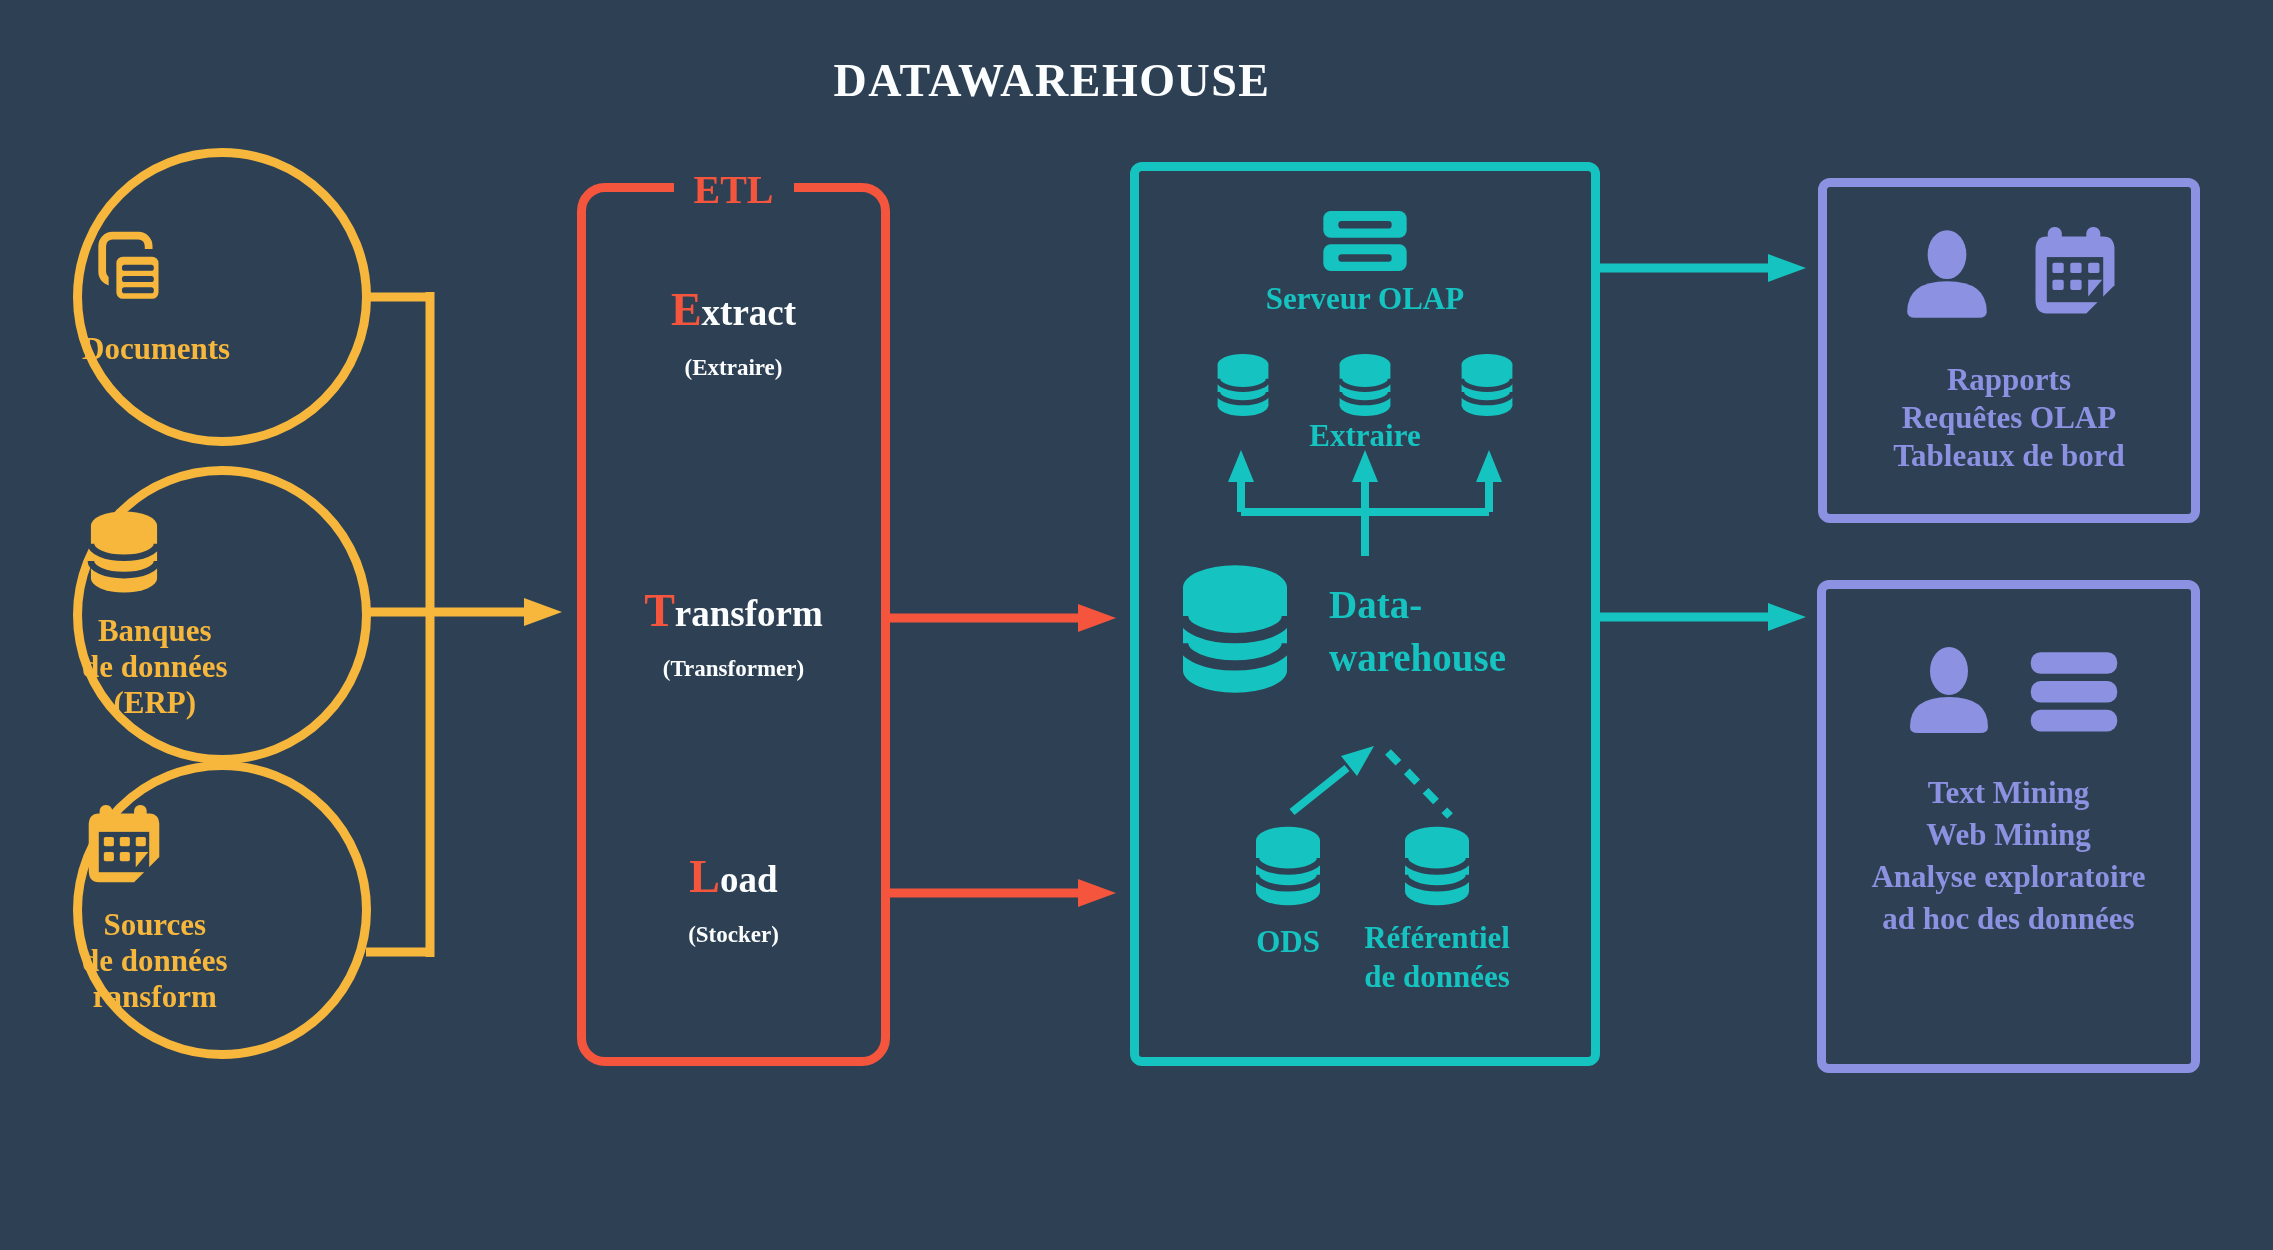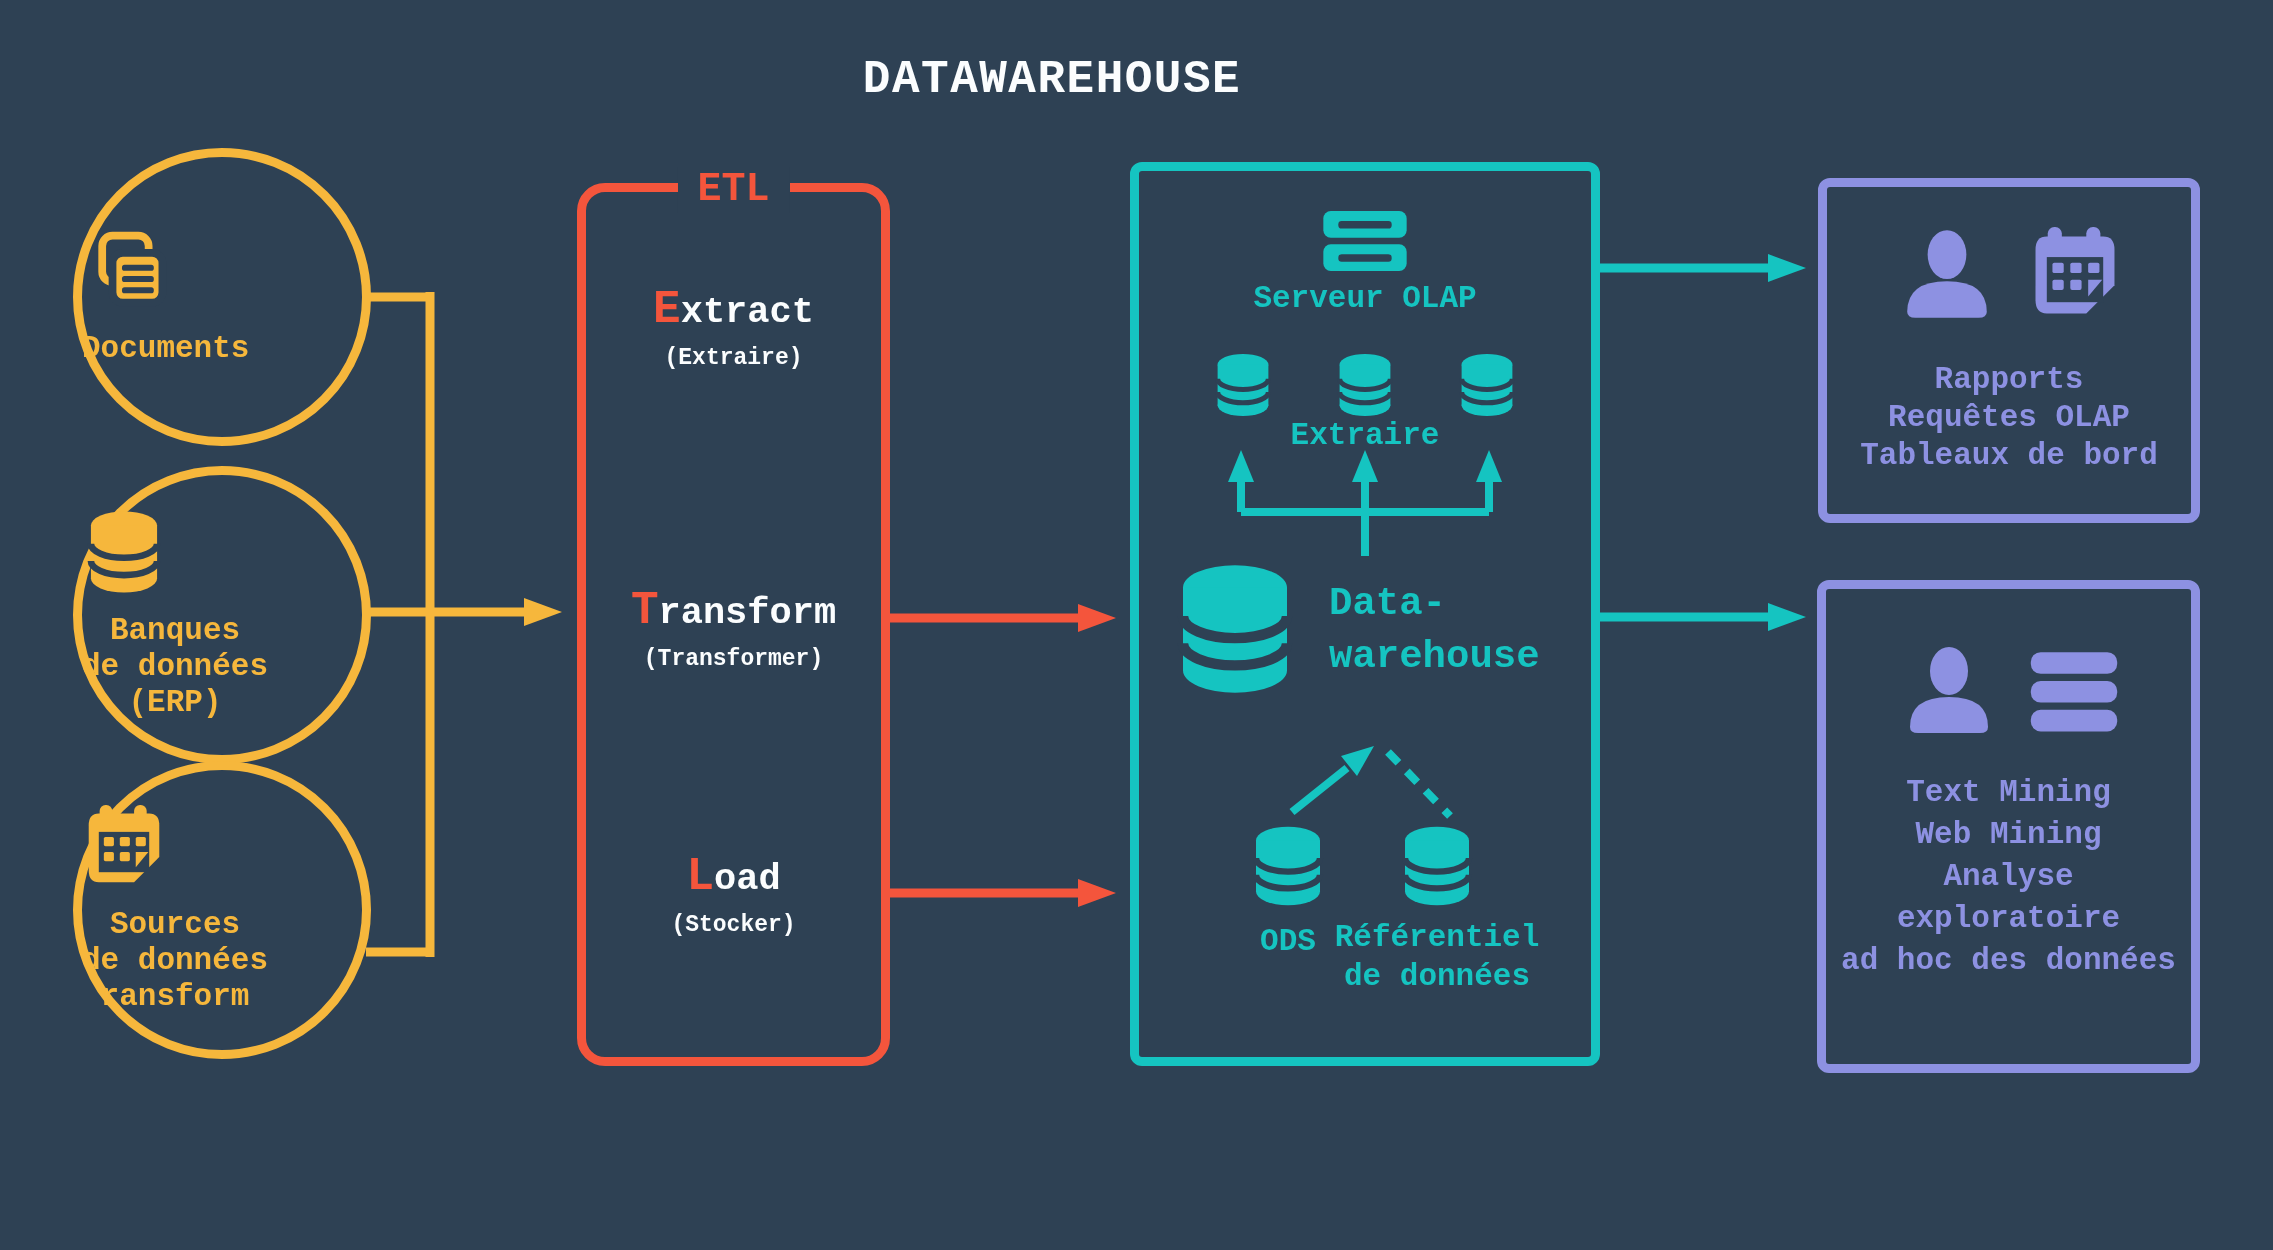--- a/index.html
+++ b/index.html
@@ -4,21 +4,21 @@
 <style>
   :root{
     --bg:#2E4154; --yellow:#F6B73C; --orange:#F4553C;
     --teal:#15C4C1; --purple:#8D91E2; --white:#FBFDFE;
   }
   html,body{margin:0;padding:0}
   body{background:var(--bg)}
   #canvas{
     position:relative;width:2273px;height:1120px;overflow:hidden;
     background:var(--bg);
-    font-family:Liberation Mono, monospace;font-weight:bold;
+    font-family:Liberation Serif, serif;font-weight:bold;
   }
   .svg-layer{position:absolute;left:0;top:0;width:2273px;height:1250px;pointer-events:none}
 
   .title{position:absolute;top:54px;left:0;width:2104px;text-align:center;
     color:var(--white);font-size:46px;letter-spacing:1.5px}
 
   
   .circle{position:absolute;width:280px;height:280px;border:9px solid var(--yellow);
     border-radius:50%;display:flex;flex-direction:column;align-items:flex-start;
     justify-content:center;gap:18px;color:var(--yellow);text-align:center;
@@ -27,21 +27,21 @@
   .circle svg{display:block}
 
   
   .etl-box{position:absolute;left:577px;top:183px;width:295px;height:865px;
     border:9px solid var(--orange);border-radius:28px}
   .etl-label{position:absolute;top:-25px;left:50%;transform:translateX(-50%);
     background:var(--bg);padding:0 20px;color:var(--orange);font-size:40px;line-height:46px}
   .etl-step{position:absolute;left:0;width:100%;text-align:center;color:var(--white)}
   .etl-step .main{font-size:37px;line-height:44px}
   .etl-step .initial{color:var(--orange);font-size:46px}
-  .etl-step .sub{font-size:23px;line-height:30px;margin-top:9px}
+  .etl-step .sub{font-size:23px;line-height:30px;margin-top:18px}
   .s1{top:96px}.s2{top:397px}.s3{top:663px}
 
   
   .dw-box{position:absolute;left:1130px;top:162px;width:452px;height:886px;
     border:9px solid var(--teal);border-radius:12px;color:var(--teal)}
   .dw-box .abs{position:absolute}
   .server-icon{left:184px;top:40px}
   .server-label{top:110px;left:0;width:100%;text-align:center;font-size:31px}
   .datamarts-row{top:181px;left:0;width:100%;display:flex;justify-content:center;gap:58px}
   .datamarts-label{top:247px;left:0;width:100%;text-align:center;font-size:31px}

